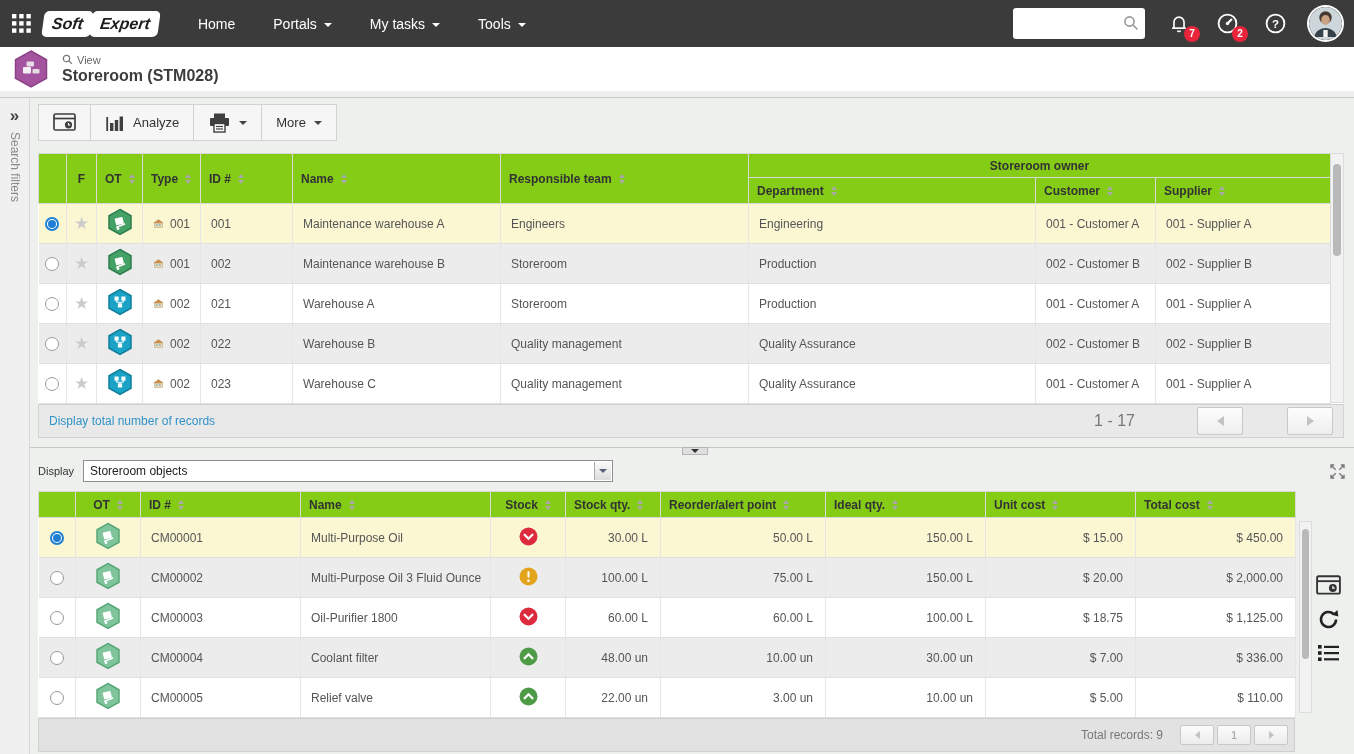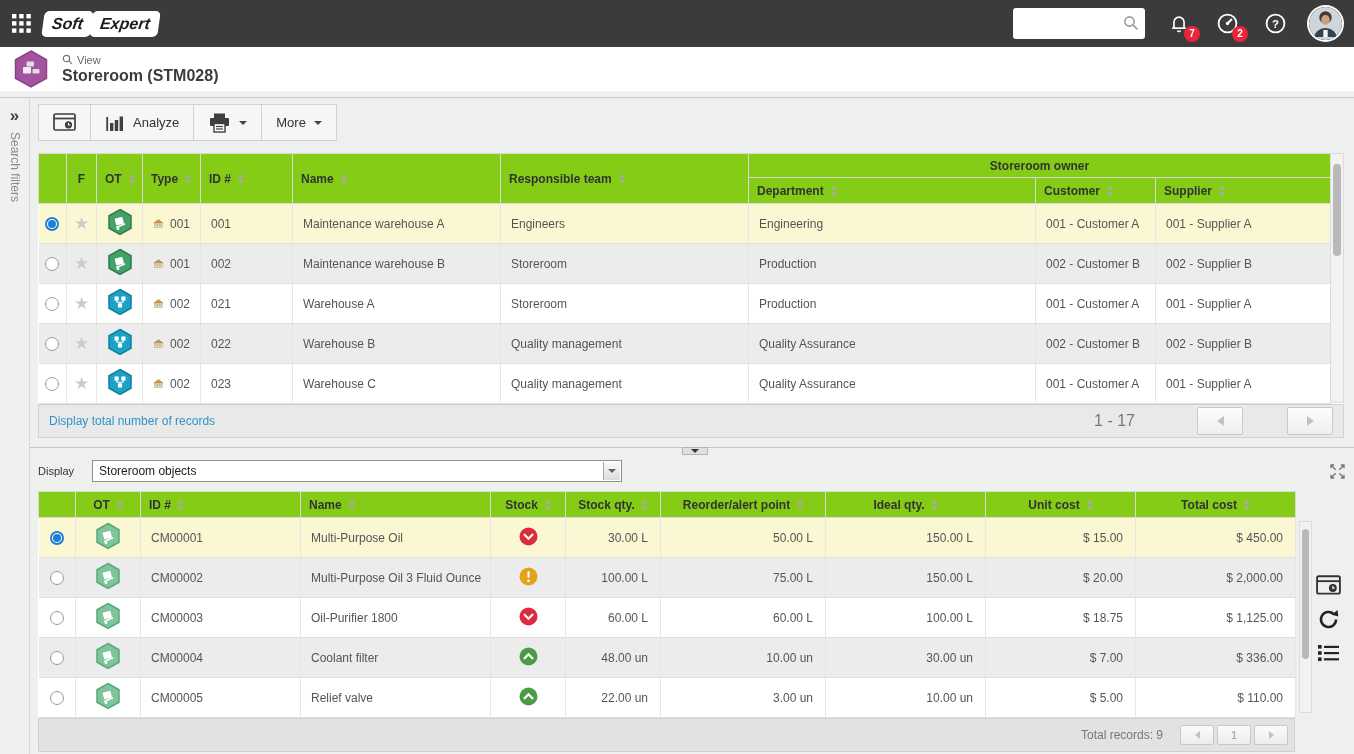--- a/index.html
+++ b/index.html
@@ -65,21 +65,21 @@
   table { border-collapse:collapse; table-layout:fixed; background:#fff; font-size:12px; color:#555; }
   th { background:#84cc16; font-weight:bold; color:#333; text-align:left; padding:0 8px;
     border:1px solid #d9d9d9; font-size:12px; white-space:nowrap; overflow:hidden; }
   td { padding:0 10px; border-right:1px solid #e6e6e6; border-bottom:1px solid #e0e0e0;
     height:40px; white-space:nowrap; overflow:hidden; background:#fff; }
   tr.alt td { background:#ececec; }
   tr.selected td { background:#fbf7d3; }
   .c-radio, .c-star, .c-ot, .c-stock { text-align:center; padding:0; }
   .c-type .typewrap { display:flex; align-items:center; gap:6px; }
   .num { text-align:right; padding-right:12px; }
-  .th-num { text-align:center; }
+  .th-num { text-align:left; }
   .th-c { text-align:center; }
   .sort { display:inline-flex; flex-direction:column; gap:2px; margin-left:7px; vertical-align:middle; }
   .sort i { display:block; width:0; height:0; border-left:3.5px solid transparent; border-right:3.5px solid transparent; }
   .sort .up { border-bottom:4px solid #a9a9a9; }
   .sort .down { border-top:4px solid #a9a9a9; }
   .radio { display:inline-block; width:14px; height:14px; border:1px solid #999; border-radius:50%;
     background:#fff; vertical-align:middle; position:relative; cursor:pointer; }
   .radio.on { border:2px solid #1f7fd4; }
   .radio.on::after { content:''; position:absolute; left:1px; top:1px; width:8px; height:8px;
     border-radius:50%; background:#1f7fd4; }
@@ -102,21 +102,21 @@
     border-radius:2px; margin-left:4px; display:flex; align-items:center; justify-content:center; cursor:pointer; }
   .tri-l { width:0; height:0; border-right:7px solid #c2c2c2; border-top:5px solid transparent; border-bottom:5px solid transparent; }
   .tri-r { width:0; height:0; border-left:7px solid #c2c2c2; border-top:5px solid transparent; border-bottom:5px solid transparent; }
 
   
   .splitter { position:absolute; left:0; right:0; top:349px; height:3px; border-top:1px solid #c6c6c6; }
   .split-handle { position:absolute; left:652px; top:-1px; width:26px; height:8px; background:#dfdfdf;
     border:1px solid #b5b5b5; display:flex; align-items:center; justify-content:center; cursor:row-resize; }
   .split-handle i { width:0; height:0; border-top:4px solid #333; border-left:4px solid transparent; border-right:4px solid transparent; }
   .display-row { position:absolute; left:8px; top:360px; right:8px; height:26px; display:flex; align-items:center; }
-  .display-lbl { font-size:11px; color:#333; margin-right:18px; }
+  .display-lbl { font-size:11px; color:#333; margin-right:9px; }
   .sel-box { position:relative; width:530px; height:22px; background:#fff; border:1px solid #8f8f8f;
     font-size:12px; color:#222; display:flex; align-items:center; padding:0 22px 0 6px; cursor:pointer; }
   .sel-btn { position:absolute; right:1px; top:1px; width:17px; height:18px; background:linear-gradient(#fafafa,#dcdcdc);
     border-left:1px solid #aaa; display:flex; align-items:center; justify-content:center; }
   .sel-btn i { width:0; height:0; border-top:4px solid #55617a; border-left:4px solid transparent; border-right:4px solid transparent; }
   .expand-btn { margin-left:auto; cursor:pointer; display:flex; }
 
   
   .grid2 { position:absolute; left:8px; top:393px; width:1257px; background:#fff; }
   .grid2 table { width:1257px; }
@@ -153,20 +153,26 @@
             <rect x="0" y="14.4" width="4.4" height="4.4"></rect>
             <rect x="7.2" y="14.4" width="4.4" height="4.4"></rect>
             <rect x="14.4" y="14.4" width="4.4" height="4.4"></rect>
           </g>
       </svg>
     </button>
     <div class="logo">
       <span>Soft</span>
       <span>Expert</span>
     </div>
+    <nav class="nav">
+      <span class="nav-item"><span>Home</span></span>
+      <span class="nav-item"><span>Portals</span><i class="caret-w"></i></span>
+      <span class="nav-item"><span>My tasks</span><i class="caret-w"></i></span>
+      <span class="nav-item"><span>Tools</span><i class="caret-w"></i></span>
+    </nav>
     <div class="tb-right">
       <div class="searchbox">
         <input placeholder="" style="">
         <svg class="mag" width="16" height="16" viewBox="0 0 16 16">
           <circle cx="6.5" cy="6.5" r="4.6" fill="none" stroke="#9a9a9a" stroke-width="1.6"></circle>
           <line x1="10" y1="10" x2="14.4" y2="14.4" stroke="#9a9a9a" stroke-width="1.6"></line>
         </svg>
       </div>
       <div class="tb-icon">
         <svg width="22" height="22" viewBox="0 0 24 24">

